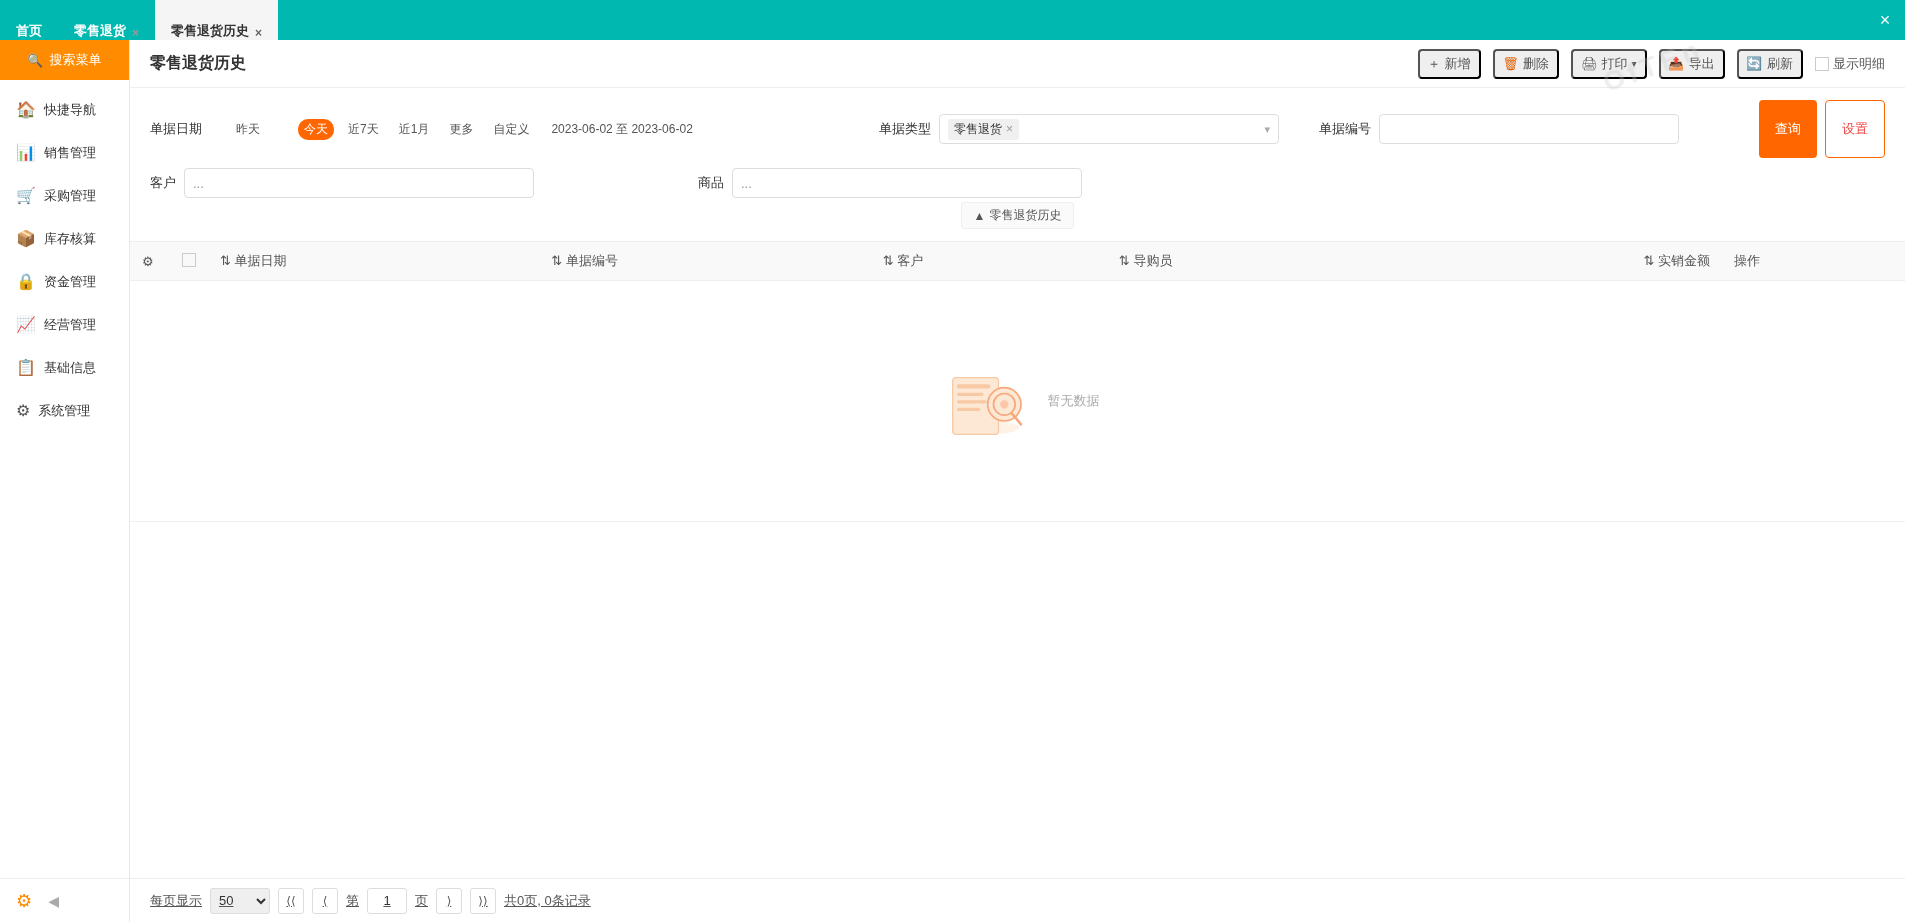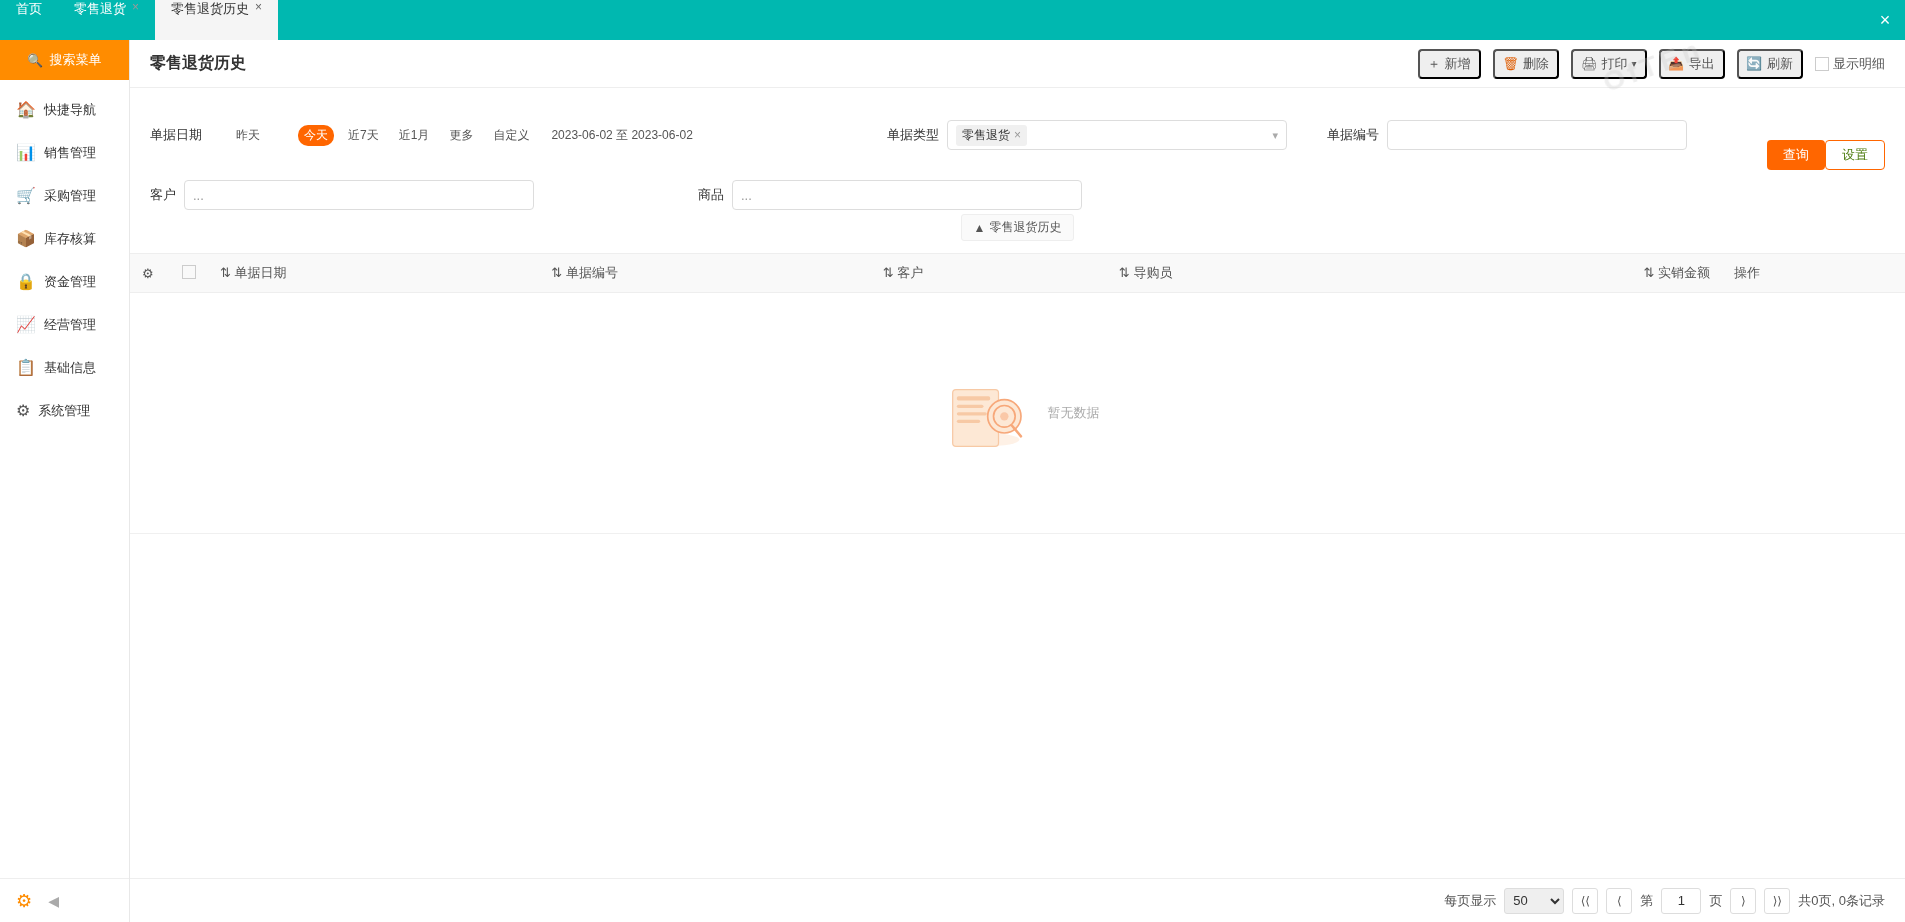--- a/index.html
+++ b/index.html
@@ -15,28 +15,29 @@
       flex-shrink: 0;
     }
     .top-bar-tabs {
       display: flex;
       align-items: stretch;
       height: 100%;
       flex: 1;
     }
     .tab-item {
       display: flex;
-      align-items: flex-start;
+      align-items: flex-end;
       padding: 0 16px;
       font-size: 13px;
       color: #fff;
       cursor: pointer;
       position: relative;
       gap: 6px;
       white-space: nowrap;
+      font-weight: bold;
     }
     .tab-item.active {
       background: #f5f5f5;
       color: #333;
     }
     .tab-item .tab-close {
       font-size: 12px;
       color: #999;
       cursor: pointer;
     }
@@ -153,23 +154,23 @@
       background: #ff6600;
       color: #fff;
       border: none;
       padding: 6px 16px;
       border-radius: 4px;
       font-size: 13px;
       cursor: pointer;
     }
     .btn-setting {
       background: #fff;
-      color: #4d7c0f;
+      color: #ef4444;
       border: 1px solid #ff6600;
-      padding: 5px 16px;
+      padding: 19px 16px;
       border-radius: 4px;
       font-size: 13px;
       cursor: pointer;
     }
     .display-toggle {
       display: flex;
       align-items: center;
       gap: 4px;
       font-size: 13px;
       color: #555;
@@ -347,26 +348,27 @@
       height: 80px;
     }
 
     
     .pagination-bar {
       height: 44px;
       background: #fff;
       border-top: 1px solid #eee;
       display: flex;
       align-items: center;
-      justify-content: flex-end;
+      justify-content: flex-start;
       padding: 0 20px;
       gap: 8px;
       font-size: 13px;
       color: #555;
       flex-shrink: 0;
+      text-decoration: underline;
     }
     .page-size-select {
       width: 60px;
       height: 26px;
       border: 1px solid #ddd;
       border-radius: 3px;
       font-size: 13px;
       padding: 0 4px;
       color: #333;
     }
@@ -533,21 +535,21 @@
                 <span class="close">×</span>
               </span>
             </div>
             <span style="color:#aaa; font-size:11px;">▾</span>
           </div>
         </div>
         <div class="filter-field" style="flex:none; width:420px; margin-left:40px;">
           <span class="filter-field-label">单据编号</span>
           <input class="filter-input" type="text" style="width: 320px;">
         </div>
-        <div style="display:flex;margin-left:20px;margin-top:40px;">
+        <div style="display:flex;gap:8px;margin-left:20px;">
           <button class="btn-primary">查询</button>
           <button class="btn-setting">设置</button>
         </div>
       </div>
 
       <div class="filter-row" style="margin-bottom:4px;">
         <div class="filter-field" style="flex:1; max-width:500px;">
           <span class="filter-field-label">客户</span>
           <div class="filter-select" style="width:360px;">
             <span class="filter-ellipsis">...</span>

